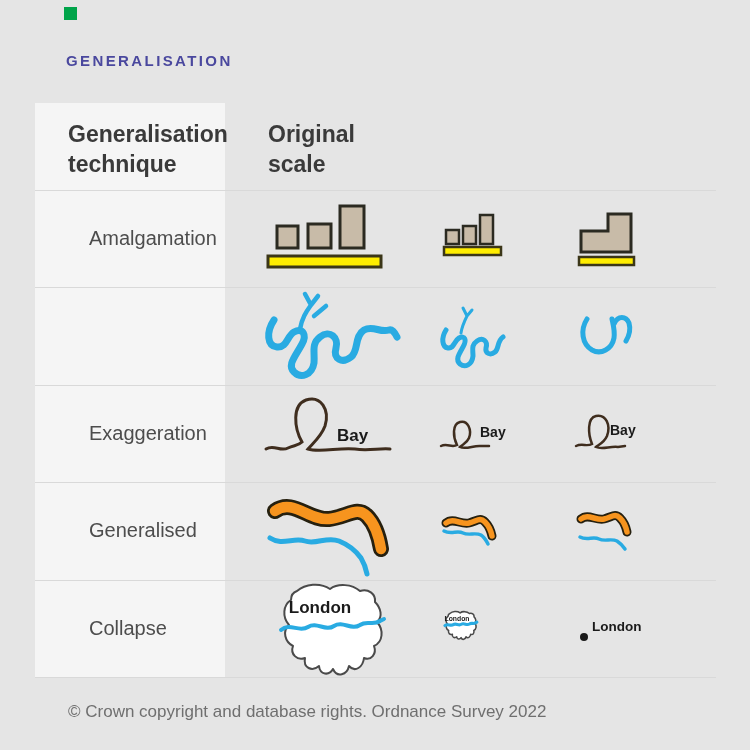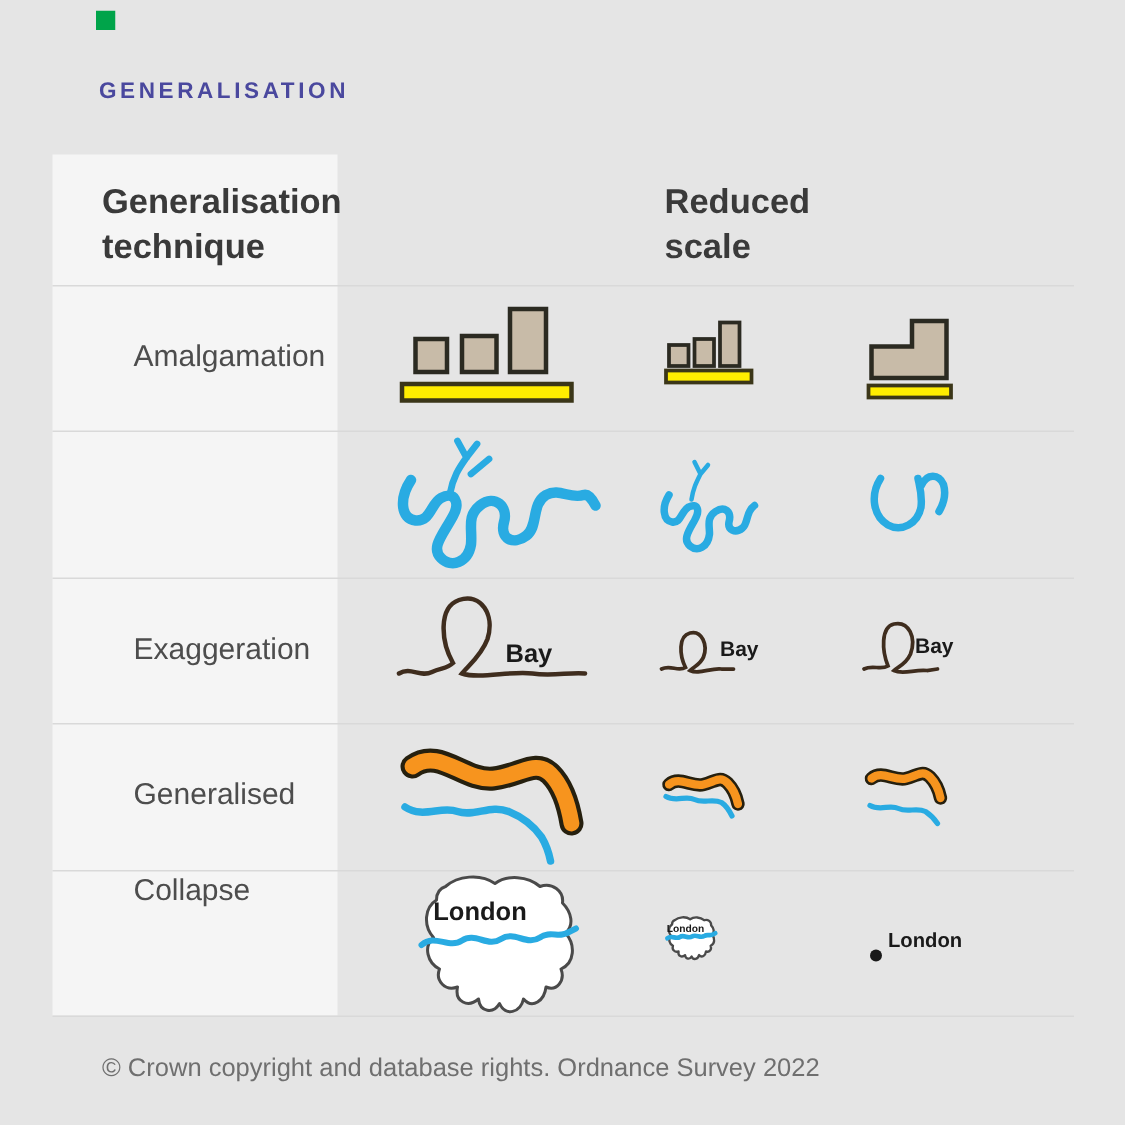--- a/index.html
+++ b/index.html
@@ -34,26 +34,26 @@
   <div class="colband"></div>
 
   <div class="divider" style="top:190px"></div>
   <div class="divider" style="top:287px"></div>
   <div class="divider" style="top:385px"></div>
   <div class="divider" style="top:482px"></div>
   <div class="divider" style="top:580px"></div>
   <div class="divider" style="top:677px"></div>
 
   <div class="hdr c0">Generalisation technique</div>
-  <div class="hdr c2">Reduced scale</div>
+  <div class="hdr c1">Original scale</div>
 
   <div class="rowlabel" style="top:227px">Amalgamation</div>
   <div class="rowlabel" style="top:422px">Exaggeration</div>
   <div class="rowlabel" style="top:519px">Generalised</div>
-  <div class="rowlabel" style="top:583px">Collapse</div>
+  <div class="rowlabel" style="top:617px">Collapse</div>
 
   <svg class="art" width="750" height="750" viewBox="0 0 750 750">
 
     <g stroke="#2B2A21" stroke-width="3" fill="#C8BBA8">
       <rect x="277" y="226" width="21" height="22"></rect>
       <rect x="308" y="224" width="23" height="24"></rect>
       <rect x="340" y="206" width="24" height="42"></rect>
     </g>
     <rect x="268" y="256" width="113" height="11" stroke="#3B3618" stroke-width="3" fill="#FFED00"></rect>
 

